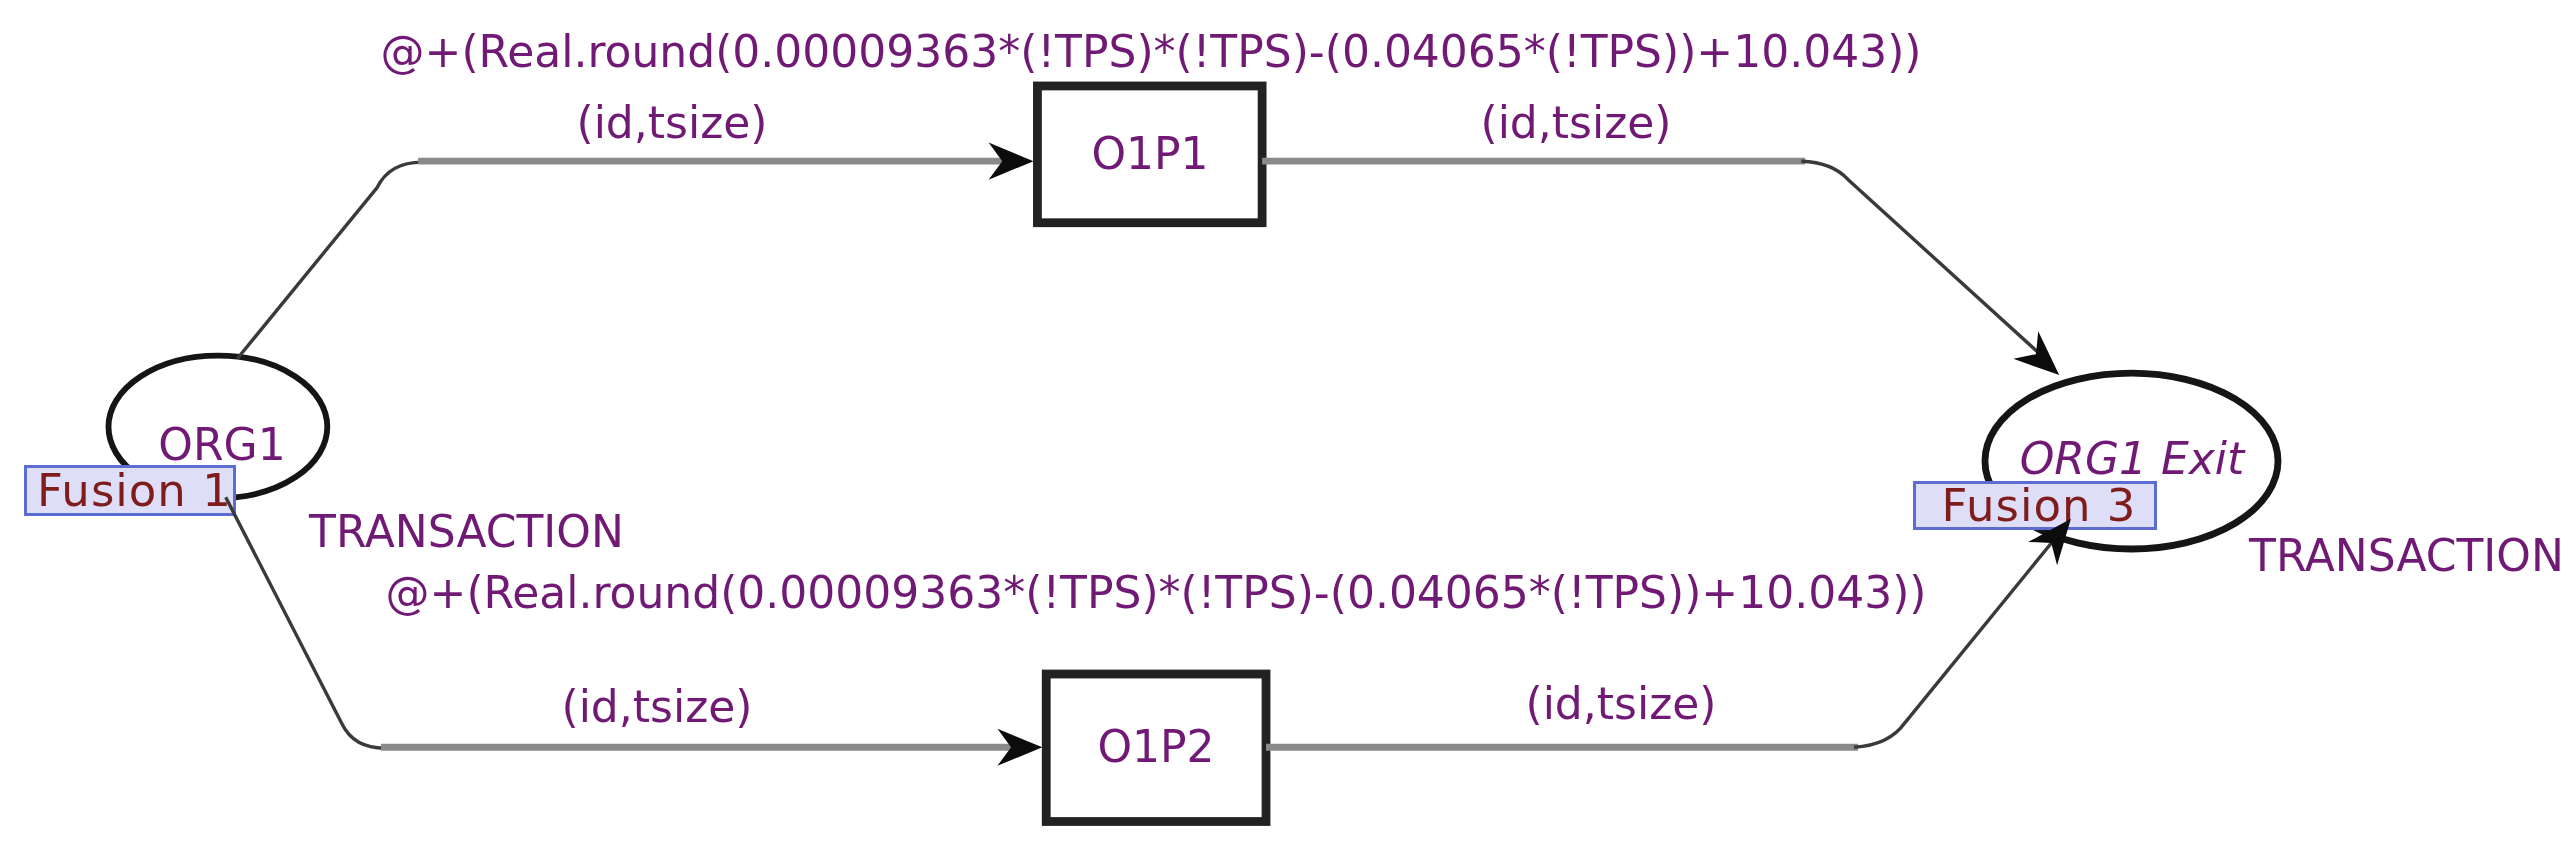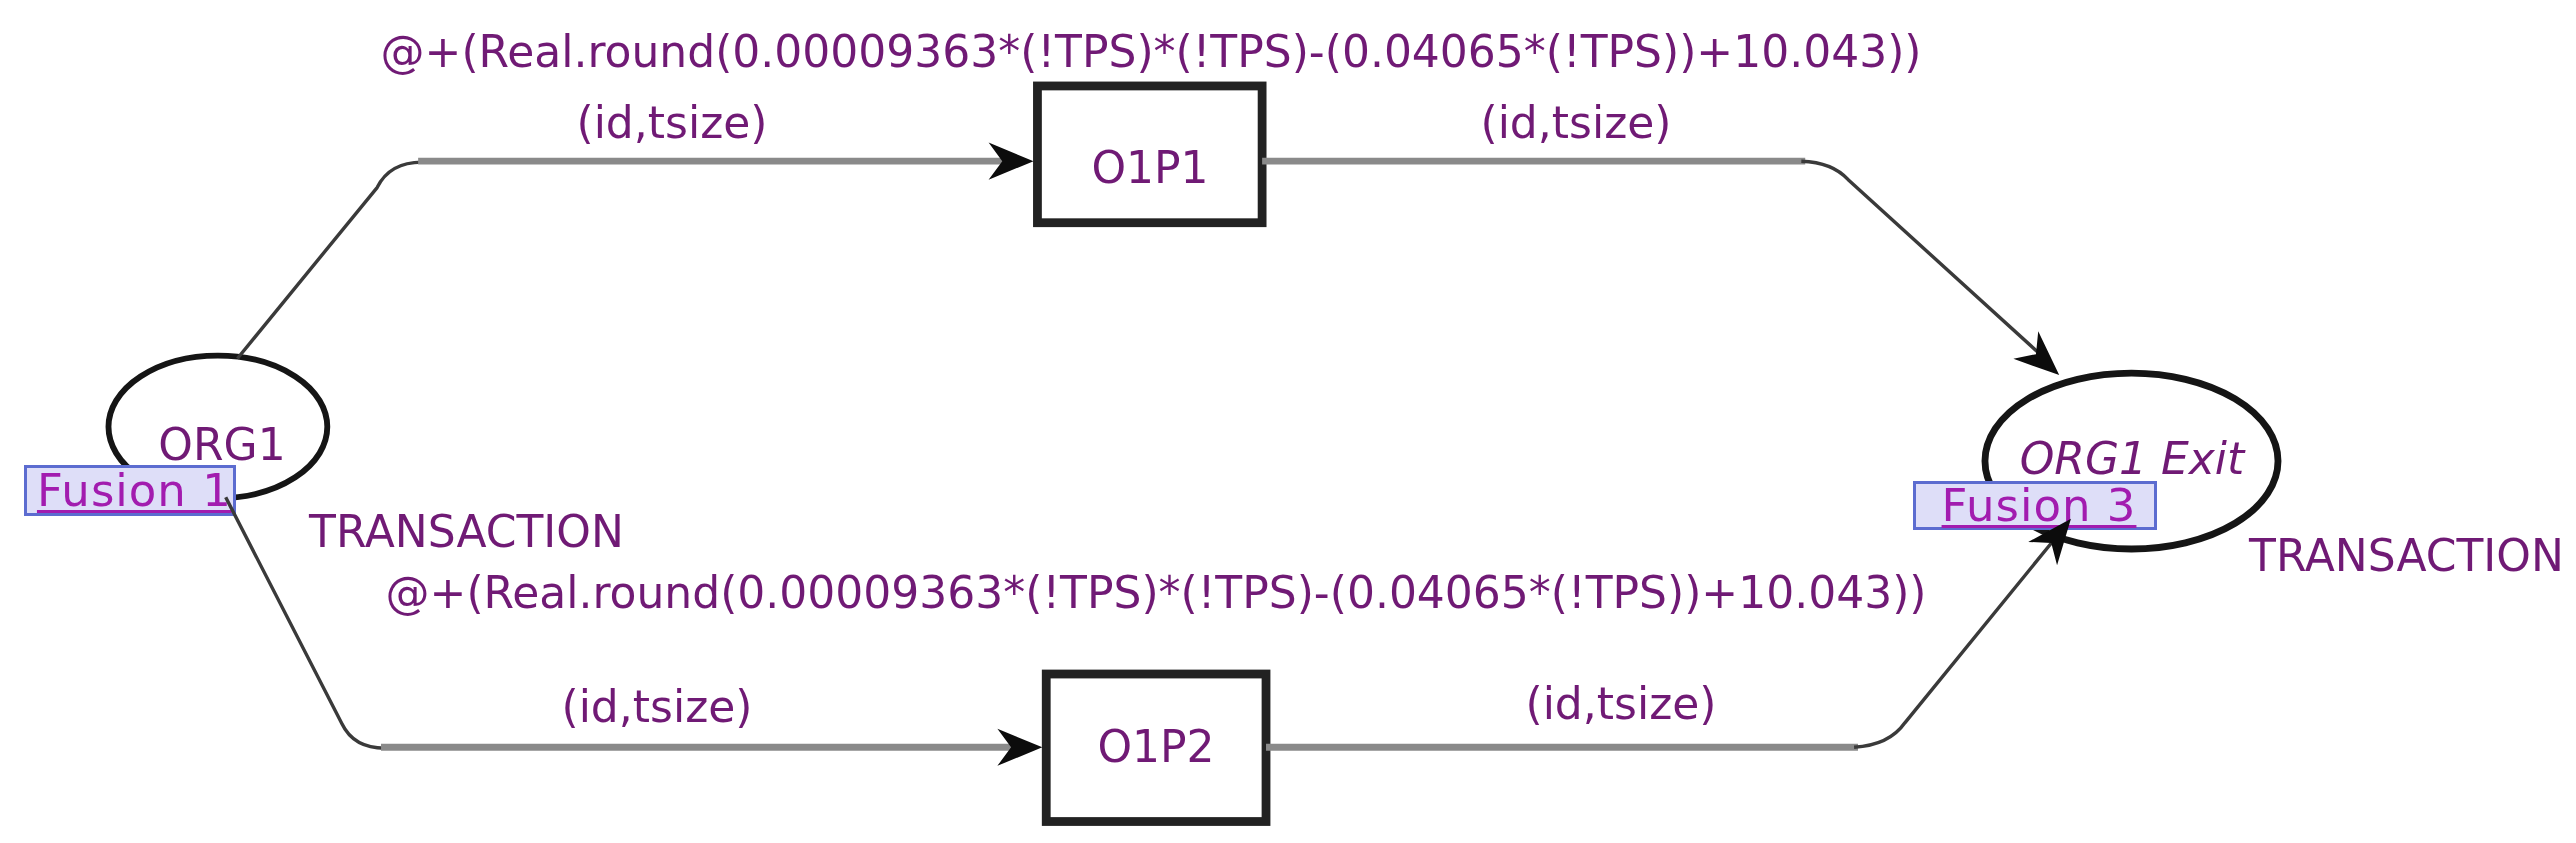--- a/index.html
+++ b/index.html
@@ -31,28 +31,27 @@
   }
   .label.anchor-left {
     transform: translate(0, -50%);
     margin-top: 18px;
   }
   .badge {
     position: absolute;
     box-sizing: border-box;
     background: #dedef8;
     border: 3.9px solid #5c6cd0;
-    color: #a21caf;
+    color: #7f1d1d;
     font-size: 45px;
     line-height: 1;
     letter-spacing: 1px;
     display: flex;
     align-items: center;
     justify-content: center;
-    text-decoration: underline;
     text-decoration-thickness: 2.9px;
     text-underline-offset: 3.9px;
     white-space: nowrap;
     padding-left: 8px;
   }
   .shape-place {
     fill: #ffffff;
     stroke: #151515;
   }
   .shape-transition {
@@ -110,21 +109,21 @@
     <path class="arc-d" d="M 1898 765 Q 1934 763 1950 740 L 2104 551"></path>
     <polygon class="arrowhead" points="0,0 -46,-19 -32,0 -46,19" transform="translate(2120,531) rotate(-51)"></polygon>
   </svg>
 
   <div class="label" style="left:1151px; top:52px;">@+(Real.round(0.00009363*(!TPS)*(!TPS)-(0.04065*(!TPS))+10.043))</div>
 
   <div class="label" style="left:672px; top:123px;">(id,tsize)</div>
 
   <div class="label" style="left:1576px; top:123px;">(id,tsize)</div>
 
-  <div class="label" style="left:1150px; top:168px;">O1P1</div>
+  <div class="label" style="left:1150px; top:154px;">O1P1</div>
 
   <div class="label" style="left:222px; top:445px;">ORG1</div>
 
   <div class="label" style="left:2132px; top:459px;font-style:italic;">ORG1 Exit</div>
 
   <div class="label anchor-left" style="left:309px; top:514px;">TRANSACTION</div>
 
   <div class="label anchor-left" style="left:2249px; top:538px;">TRANSACTION</div>
 
   <div class="label" style="left:1156px; top:593px;">@+(Real.round(0.00009363*(!TPS)*(!TPS)-(0.04065*(!TPS))+10.043))</div>

